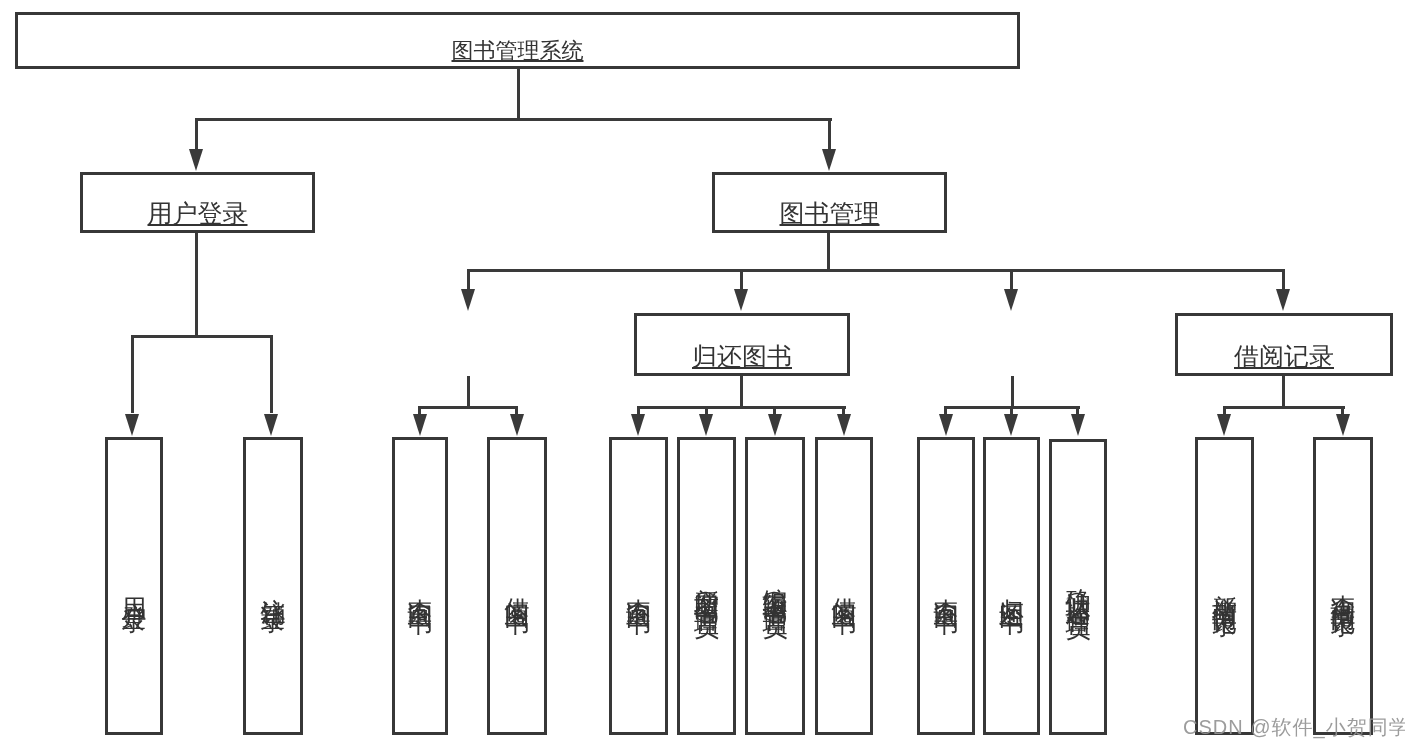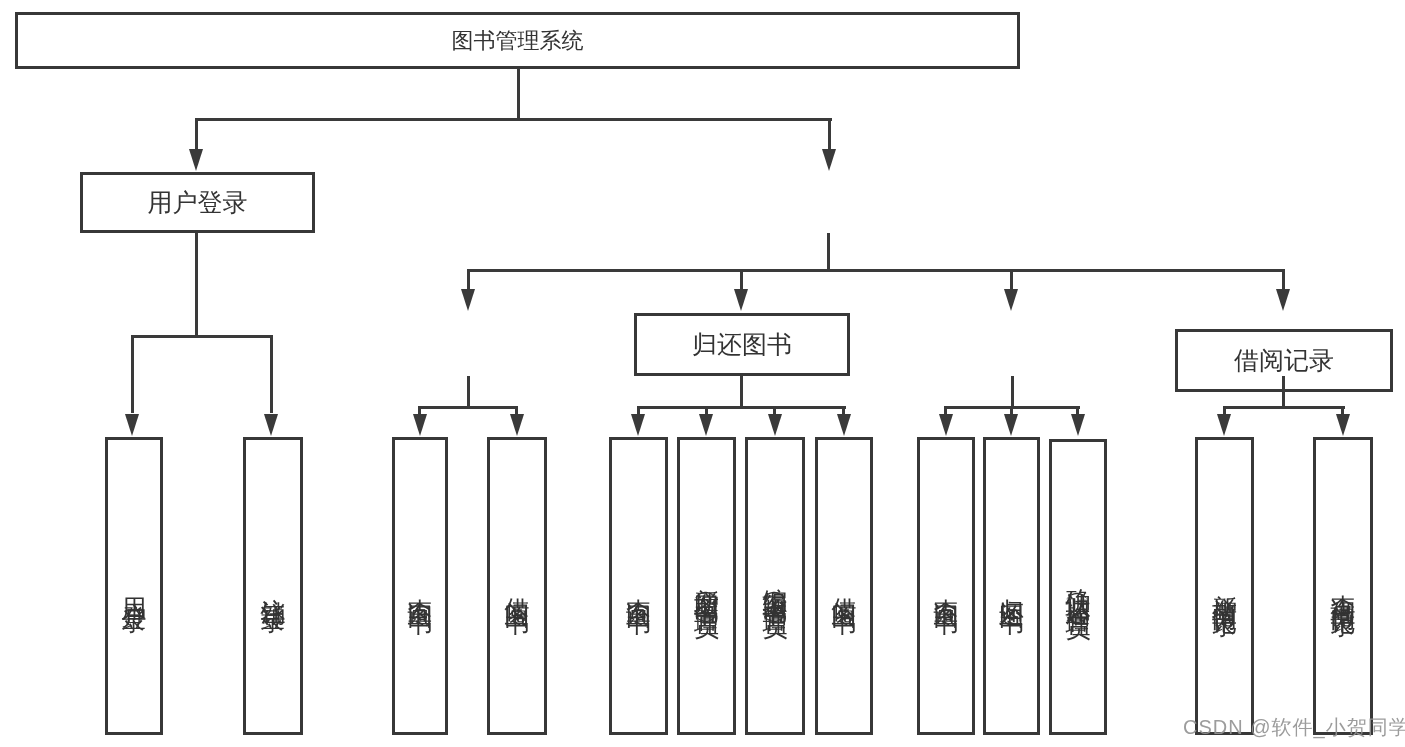--- a/index.html
+++ b/index.html
@@ -10,24 +10,25 @@
     background: #ffffff;
     font-family: "Liberation Sans", "DejaVu Sans", sans-serif;
     overflow: hidden;
   }
   .node {
     position: absolute;
     box-sizing: border-box;
     border: 3px solid #383838;
     background: #ffffff;
     display: flex;
-    align-items: center;
+    align-items: flex-end;
     justify-content: center;
     color: #333333;
     white-space: nowrap;
+    text-decoration: underline;
   }
   .node.root  { font-size: 22px; }
   .node.level { font-size: 25px; }
   .leaf {
     position: absolute;
     box-sizing: border-box;
     border: 3px solid #383838;
     background: #ffffff;
     display: flex;
     align-items: center;
@@ -76,20 +77,23 @@
   <div class="vline" style="left:517px; top:68px;  height:53px;"></div>
   <div class="hline" style="left:196px; top:118px; width:636px;"></div>
   <div class="vline" style="left:195px; top:118px; height:34px;"></div>
   <div class="arrow" style="left:189px; top:149px;"></div>
   <div class="vline" style="left:828px; top:118px; height:34px;"></div>
   <div class="arrow" style="left:822px; top:149px;"></div>
 
   <div class="node level" style="left:80px; top:172px; width:235px; height:61px;">
     <span>用户登录</span>
   </div>
+  <div class="node level" style="left:712px; top:172px; width:235px; height:61px;">
+    <span>图书管理</span>
+  </div>
 
   <div class="vline" style="left:195px; top:233px; height:105px;"></div>
   <div class="hline" style="left:131px; top:335px; width:142px;"></div>
   <div class="vline" style="left:131px; top:335px; height:78px;"></div>
   <div class="arrow" style="left:125px; top:414px;"></div>
   <div class="vline" style="left:270px; top:335px; height:78px;"></div>
   <div class="arrow" style="left:264px; top:414px;"></div>
 
   <div class="vline" style="left:827px;  top:233px; height:39px;"></div>
   <div class="hline" style="left:467px;  top:269px; width:818px;"></div>
@@ -98,21 +102,21 @@
   <div class="vline" style="left:740px;  top:269px; height:24px;"></div>
   <div class="arrow" style="left:734px;  top:289px;"></div>
   <div class="vline" style="left:1010px; top:269px; height:24px;"></div>
   <div class="arrow" style="left:1004px; top:289px;"></div>
   <div class="vline" style="left:1282px; top:269px; height:24px;"></div>
   <div class="arrow" style="left:1276px; top:289px;"></div>
 
   <div class="node level" style="left:634px; top:313px; width:216px; height:63px;">
     <span>归还图书</span>
   </div>
-  <div class="node level" style="left:1175px; top:329px; width:218px; height:63px;">
+  <div class="node level" style="left:1175px; top:313px; width:218px; height:63px;">
     <span>借阅记录</span>
   </div>
 
   <div class="vline" style="left:467px; top:376px; height:33px;"></div>
   <div class="hline" style="left:418px; top:406px; width:100px;"></div>
   <div class="vline" style="left:418px; top:406px; height:12px;"></div>
   <div class="arrow" style="left:413px; top:414px;"></div>
   <div class="vline" style="left:515px; top:406px; height:12px;"></div>
   <div class="arrow" style="left:510px; top:414px;"></div>
 

